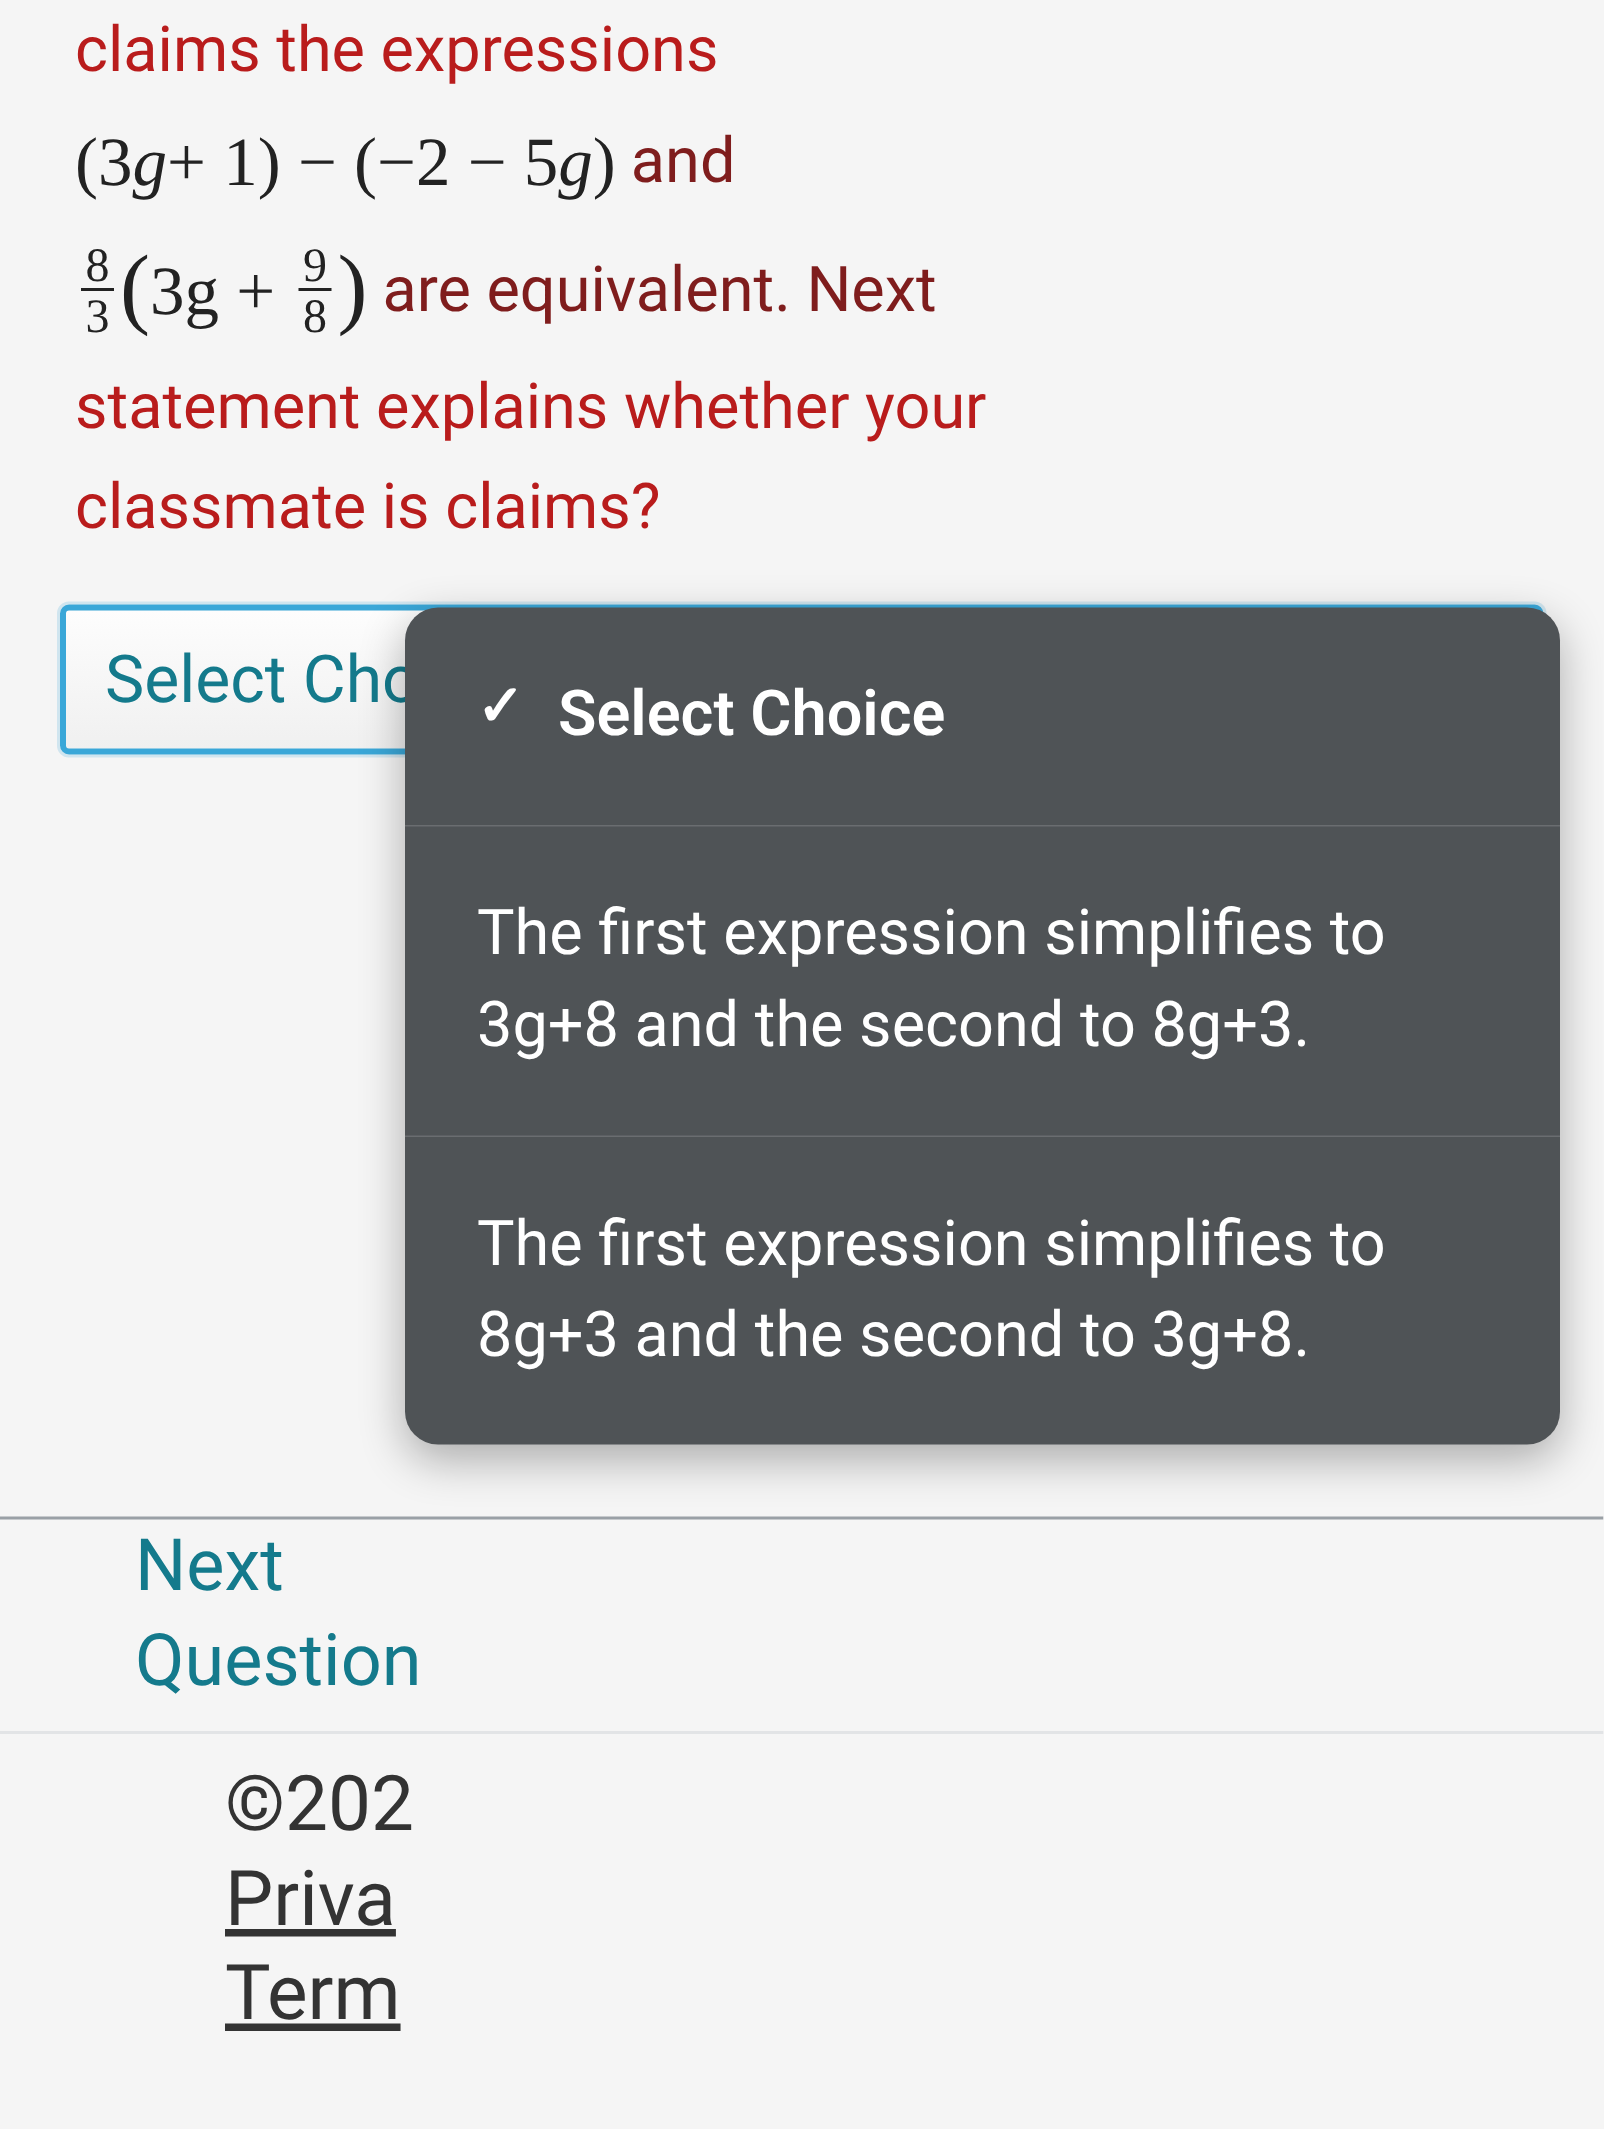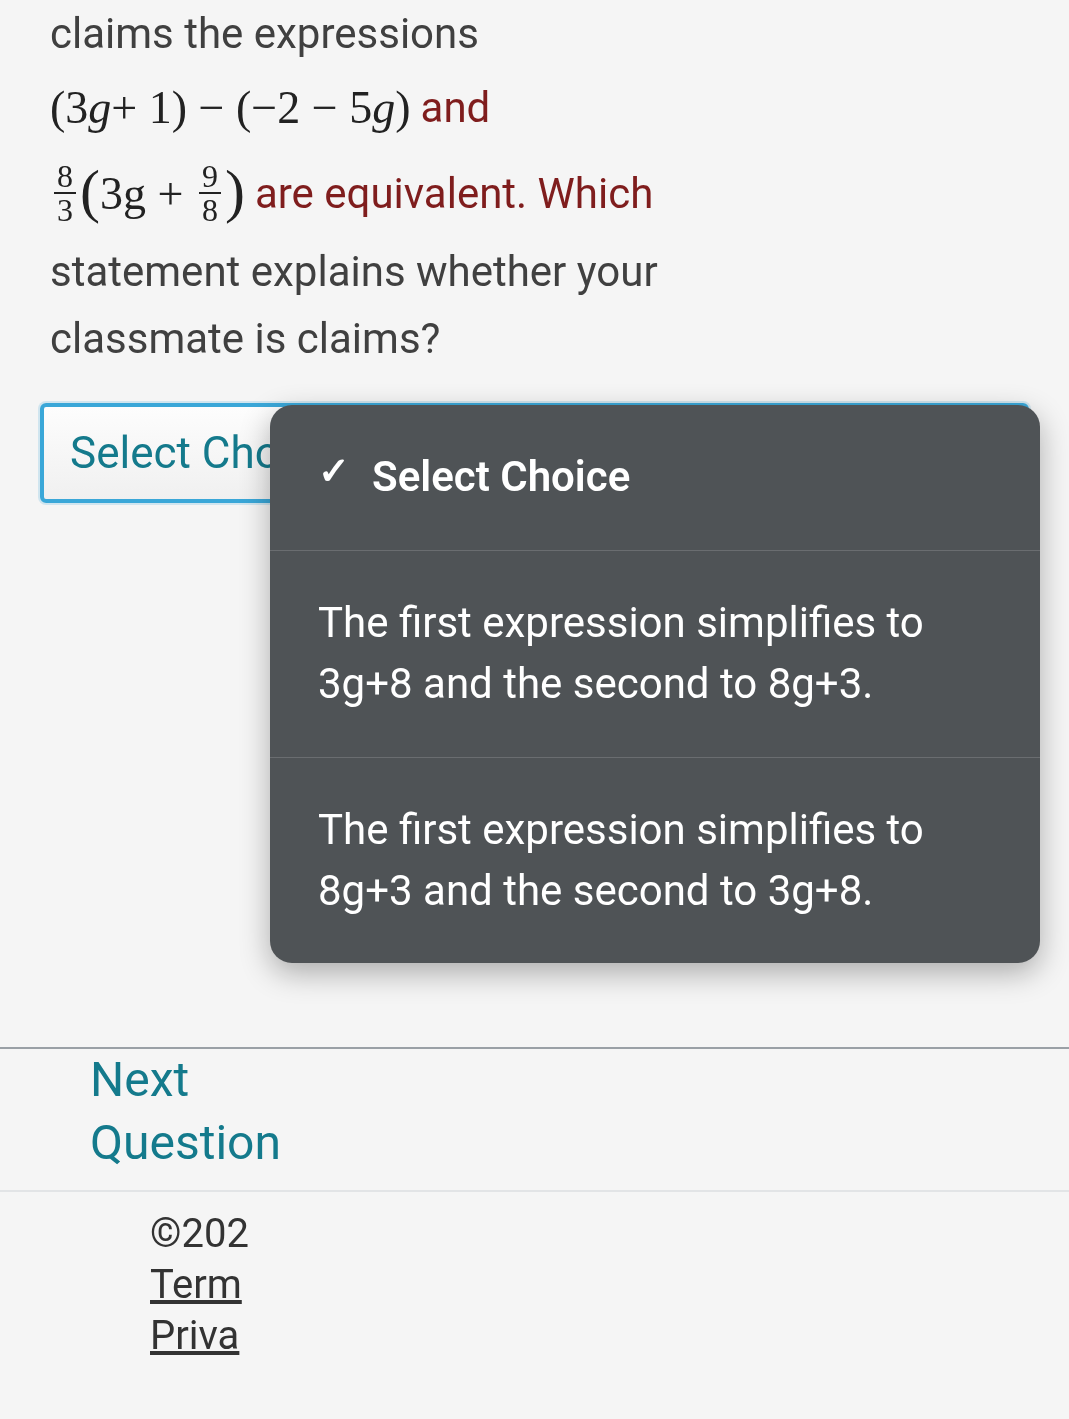--- a/index.html
+++ b/index.html
@@ -15,21 +15,21 @@
     position: relative;
     overflow: hidden;
   }
   .question-area {
     padding: 0 50px;
     color: #333;
   }
   .question-text {
     font-size: 42px;
     line-height: 1.6;
-    color: #404040;
+    color: #b91c1c;
   }
   .math-line {
     font-family: "Times New Roman", serif;
     font-size: 46px;
     line-height: 1.5;
     color: #222;
     margin-top: 6px;
     display: flex;
     align-items: center;
     flex-wrap: wrap;
@@ -122,21 +122,21 @@
   }
   .divider {
     border-top: 2px solid #9aa0a6;
     margin-top: 8px;
   }
   .divider2 {
     border-top: 2px solid #e2e4e6;
   }
   .footer-links {
     padding: 18px 13px 60px 150px;
-    font-size: 40px;
+    font-size: 51px;
     color: #333;
   }
   .footer-links .link {
     text-decoration: underline;
     color: #333;
     display: block;
     margin-top: 4px;
   }
   .big-paren {
     font-size: 60px;
@@ -165,21 +165,21 @@
       <span class="den">3</span>
     </span>
     <span class="serif big-paren">(</span>
     <span class="serif" style="">3g</span>
     <span class="serif">&nbsp;+&nbsp;</span>
     <span class="frac">
       <span class="num">9</span>
       <span class="den">8</span>
     </span>
     <span class="serif big-paren">)</span>
-    <span class="after-text"> are equivalent. Which</span>
+    <span class="after-text"> are equivalent. Next</span>
   </div>
 
   <div class="question-text">statement explains whether your</div>
   <div class="question-text">classmate is claims?</div>
 </div>
 
 <div class="select-box">
   <span>Select Choice</span>
 </div>
 
@@ -198,16 +198,16 @@
 
 <div class="footer-area">
   <div class="divider"></div>
   <div class="next-question">
     <div>Next</div>
     <div>Question</div>
   </div>
   <div class="divider2"></div>
   <div class="footer-links">
     <div>©202</div>
+    <a class="link">Priva</a>
     <a class="link">Term</a>
-    <a class="link">Priva</a>
   </div>
 </div>
 
 </body></html>

